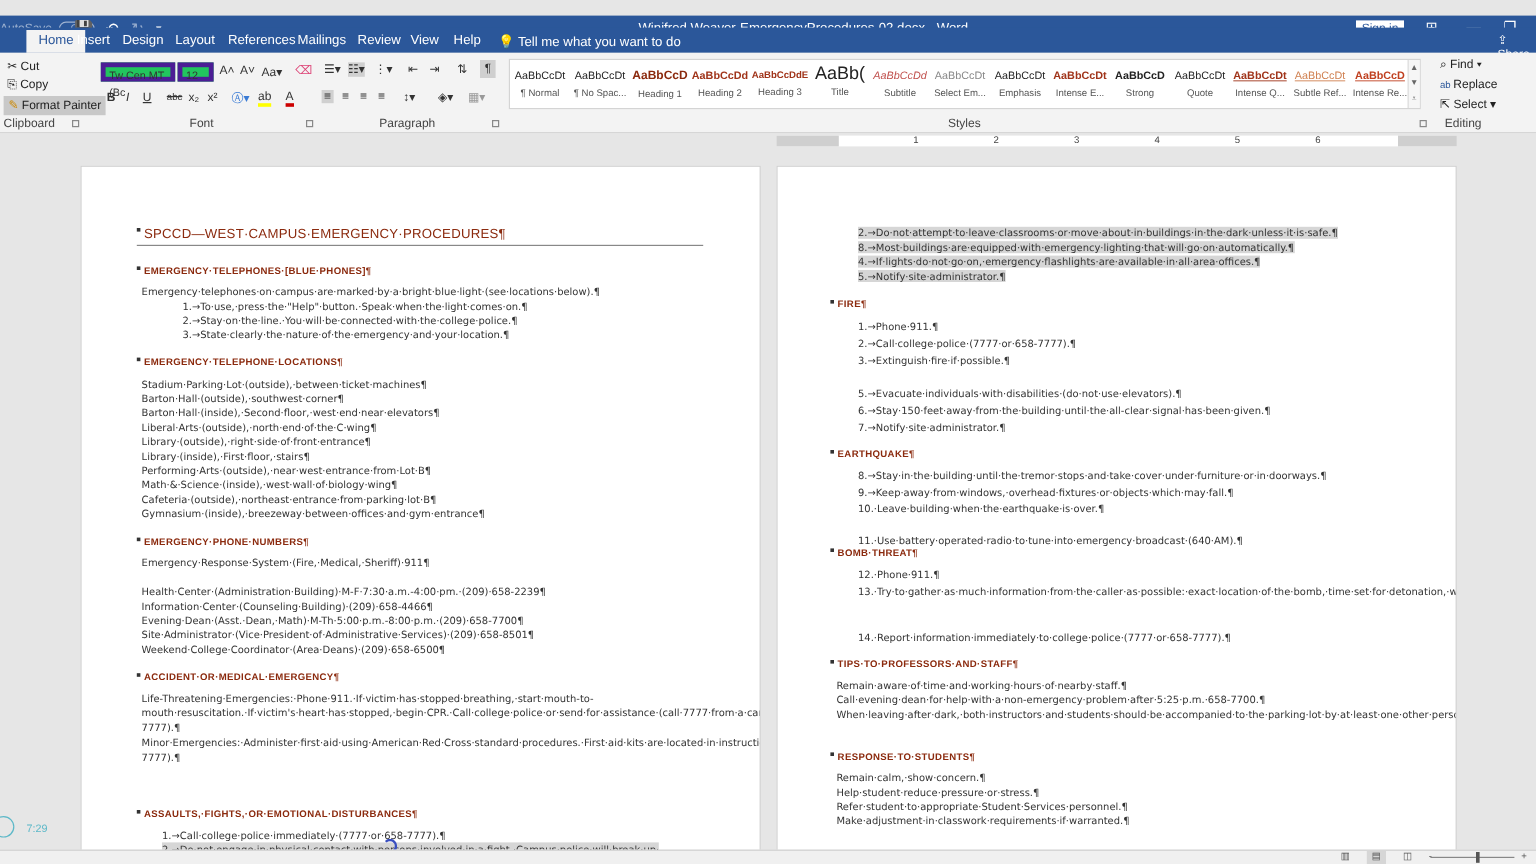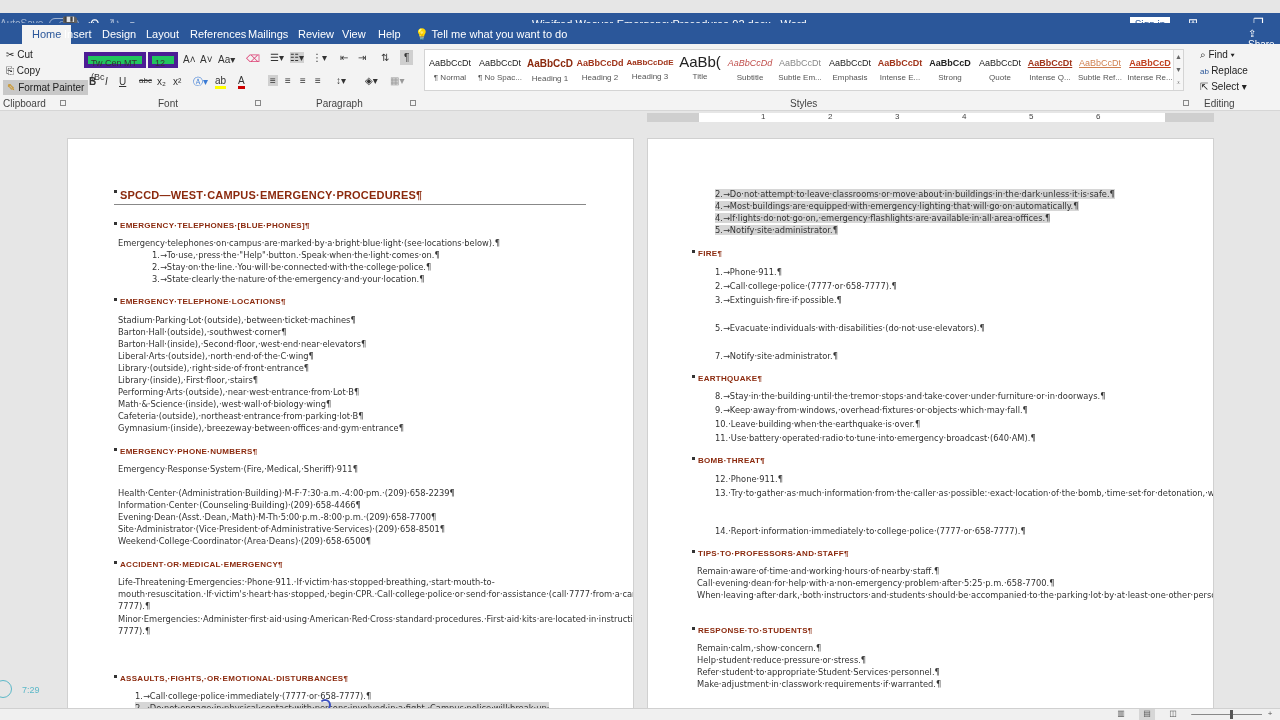--- a/index.html
+++ b/index.html
@@ -41,21 +41,21 @@
   
   .ruler { position: absolute; left: 647px; top: 113px; width: 567px; height: 9px; background: #fff; }
   .ruler .margin { position: absolute; top: 0; height: 9px; background: #cfcfcf; }
   .ruler .num { position: absolute; top: -1px; font-size: 8px; color: #444; }
 
   
   .page { position: absolute; top: 138px; width: 567px; height: 572px; background: #fff; border: 1px solid #d0d0d0; overflow: hidden; }
   .page-left { left: 67px; }
   .page-right { left: 647px; }
   .doc { font-family: "DejaVu Sans", sans-serif; font-size: 8.3px; color: #333; }
-  .title { position: absolute; left: 46px; top: 50px; width: 472px; border-bottom: 1px solid #888; padding-bottom: 3px; color: #8b2a0e; font-weight: bold; font-size: 11px; font-family: "Liberation Sans", sans-serif; letter-spacing: .2px; }
+  .title { position: absolute; left: 46px; top: 50px; width: 472px; border-bottom: 1px solid #888; padding-bottom: 3px; color: #8b2a0e; font-weight: normal; font-size: 11px; font-family: "Liberation Sans", sans-serif; letter-spacing: .2px; }
   .h { position: absolute; color: #8b2a0e; font-weight: bold; font-size: 8px; font-family: "Liberation Sans", sans-serif; text-transform: uppercase; letter-spacing: .3px; }
   .bullet-mark { display: inline-block; width: 3px; height: 3px; background: #333; vertical-align: top; margin-right: 3px; margin-top: 1px; }
   .line { position: absolute; white-space: nowrap; line-height: 12px; }
   .num-item { position: absolute; white-space: nowrap; line-height: 12px; }
   .sel { background: #d6d6d6; }
   .wrap { white-space: normal; }
 
   
   .statusbar { position: absolute; left: 0; top: 708px; width: 1280px; height: 12px; background: #f0f0f0; border-top: 1px solid #d0d0d0; font-size: 8px; color: #333; }
   .statusbar .msg { position: absolute; left: 0; top: 1px; margin-top: 12px; }
@@ -177,21 +177,21 @@
     <div class="style-item" style="left:250px">
         <span class="pv" style="font-size:15px;margin-top:3px">AaBb(</span>
         <span class="nm" style="margin-top:2px">Title</span>
       </div>
     <div class="style-item" style="left:300px">
         <span class="pv" style="color:#c0504d;font-style:italic">AaBbCcDd</span>
         <span class="nm">Subtitle</span>
       </div>
     <div class="style-item" style="left:350px">
         <span class="pv" style="color:#888">AaBbCcDt</span>
-        <span class="nm">Subtle Em...</span>
+        <span class="nm">Select Em...</span>
       </div>
     <div class="style-item" style="left:400px">
         <span class="pv">AaBbCcDt</span>
         <span class="nm">Emphasis</span>
       </div>
     <div class="style-item" style="left:450px">
         <span class="pv" style="color:#a0341a;font-weight:bold">AaBbCcDt</span>
         <span class="nm">Intense E...</span>
       </div>
     <div class="style-item" style="left:500px">
@@ -269,36 +269,37 @@
   <div class="line wrap" style="left:50px;top:437px;width:470px">Life-Threatening·Emergencies:·Phone·911.·If·victim·has·stopped·breathing,·start·mouth-to-mouth·resuscitation.·If·victim's·heart·has·stopped,·begin·CPR.·Call·college·police·or·send·for·assistance·(call·7777·from·a·campus·phone,·otherwise·call·658-7777).¶</div>
   <div class="line wrap" style="left:50px;top:474px;width:470px">Minor·Emergencies:·Administer·first·aid·using·American·Red·Cross·standard·procedures.·First·aid·kits·are·located·in·instructional·area·offices,·library,·cafeteria,·and·instruction·office·in·the·administration·building.·Be·sure·to·fill·out·an·accident·report.·Call·college·police·or·send·for·assistance·(call·7777·from·a·campus·phone,·otherwise·call·658-7777).¶</div>
 
   <div class="h" style="left:46px;top:535px"><span class="bullet-mark"></span><span>Assaults,·Fights,·or·Emotional·Disturbances¶</span></div>
   <div class="num-item" style="left:67px;top:551px">1.→Call·college·police·immediately·(7777·or·658-7777).¶</div>
   <div class="num-item sel" style="left:67px;top:563px">2.→Do·not·engage·in·physical·contact·with·persons·involved·in·a·fight.·Campus·police·will·break·up·</div>
 </div>
 
 <div class="page page-right doc">
   <div class="num-item" style="left:67px;top:49px"><span class="sel">2.→Do·not·attempt·to·leave·classrooms·or·move·about·in·buildings·in·the·dark·unless·it·is·safe.¶</span></div>
-  <div class="num-item" style="left:67px;top:61px"><span class="sel">4.→Most·buildings·are·equipped·with·emergency·lighting·that·will·go·on·automatically.¶</span></div>
+  <div class="num-item" style="left:67px;top:61px"><span class="sel">8.→Most·buildings·are·equipped·with·emergency·lighting·that·will·go·on·automatically.¶</span></div>
   <div class="num-item" style="left:67px;top:73px"><span class="sel">4.→If·lights·do·not·go·on,·emergency·flashlights·are·available·in·all·area·offices.¶</span></div>
   <div class="num-item" style="left:67px;top:85px"><span class="sel">5.→Notify·site·administrator.¶</span></div>
 
   <div class="h" style="left:44px;top:110px"><span class="bullet-mark"></span><span>Fire¶</span></div>
   <div class="num-item" style="left:67px;top:127px">1.→Phone·911.¶</div>
   <div class="num-item" style="left:67px;top:141px">2.→Call·college·police·(7777·or·658-7777).¶</div>
   <div class="num-item" style="left:67px;top:155px">3.→Extinguish·fire·if·possible.¶</div>
   <div class="num-item" style="left:67px;top:183px">5.→Evacuate·individuals·with·disabilities·(do·not·use·elevators).¶</div>
+  <div class="num-item" style="left:67px;top:197px">6.→Stay·150·feet·away·from·the·building·until·the·all-clear·signal·has·been·given.¶</div>
   <div class="num-item" style="left:67px;top:211px">7.→Notify·site·administrator.¶</div>
 
   <div class="h" style="left:44px;top:235px"><span class="bullet-mark"></span><span>Earthquake¶</span></div>
   <div class="num-item" style="left:67px;top:251px">8.→Stay·in·the·building·until·the·tremor·stops·and·take·cover·under·furniture·or·in·doorways.¶</div>
   <div class="num-item" style="left:67px;top:265px">9.→Keep·away·from·windows,·overhead·fixtures·or·objects·which·may·fall.¶</div>
   <div class="num-item" style="left:67px;top:279px">10.·Leave·building·when·the·earthquake·is·over.¶</div>
-  <div class="num-item" style="left:67px;top:293px">11.·Use·battery·operated·radio·to·tune·into·emergency·broadcast·(640·AM).¶</div>
+  <div class="num-item" style="left:67px;top:305px">11.·Use·battery·operated·radio·to·tune·into·emergency·broadcast·(640·AM).¶</div>
 
   <div class="h" style="left:44px;top:317px"><span class="bullet-mark"></span><span>Bomb·Threat¶</span></div>
   <div class="num-item" style="left:67px;top:334px">12.·Phone·911.¶</div>
   <div class="num-item wrap" style="left:67px;top:348px;width:460px;padding-left:15px;text-indent:-15px">13.·Try·to·gather·as·much·information·from·the·caller·as·possible:·exact·location·of·the·bomb,·time·set·for·detonation,·what·it·looks·like,·type·of·explosion,·why·placed·and·most·importantly·record·the·exact·wording·of·the·caller·and·the·time·the·call·was·made.¶</div>
   <div class="num-item" style="left:67px;top:386px">14.·Report·information·immediately·to·college·police·(7777·or·658-7777).¶</div>
 
   <div class="h" style="left:44px;top:410px"><span class="bullet-mark"></span><span>Tips·to·Professors·and·Staff¶</span></div>
   <div class="line" style="left:49px;top:426px">Remain·aware·of·time·and·working·hours·of·nearby·staff.¶</div>
   <div class="line" style="left:49px;top:438px">Call·evening·dean·for·help·with·a·non-emergency·problem·after·5:25·p.m.·658-7700.¶</div>
   <div class="line wrap" style="left:49px;top:450px;width:470px">When·leaving·after·dark,·both·instructors·and·students·should·be·accompanied·to·the·parking·lot·by·at·least·one·other·person.¶</div>

